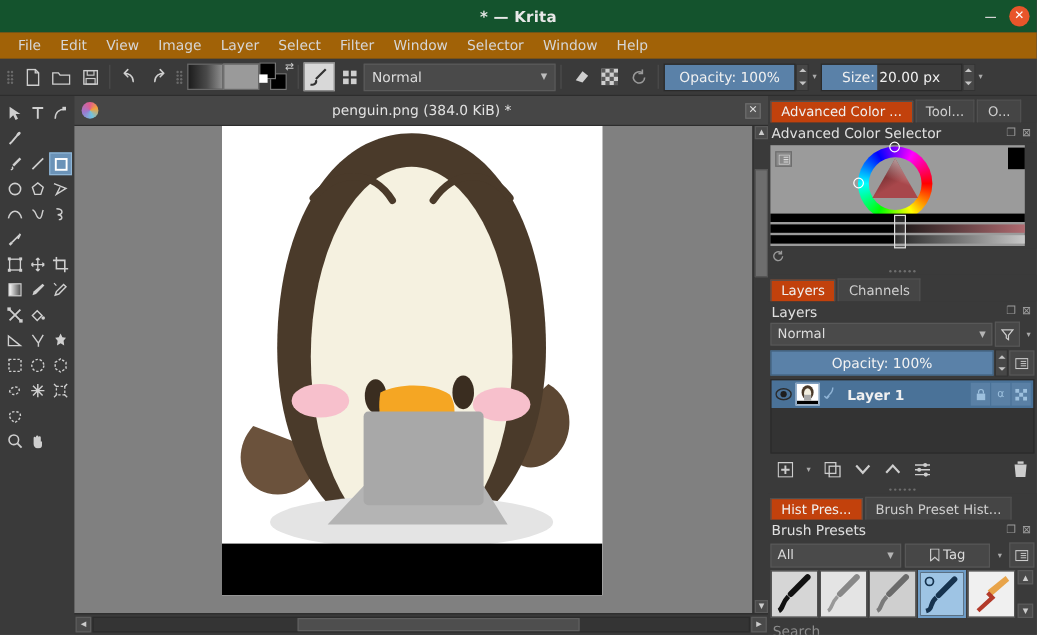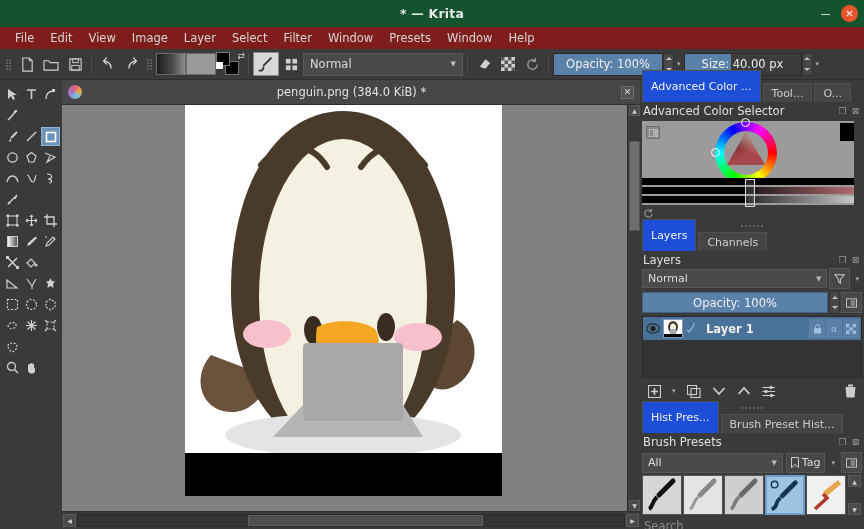--- a/index.html
+++ b/index.html
@@ -24,21 +24,21 @@
   .win-min::before{content:"";position:absolute;left:2px;top:7px;width:9px;height:1.4px;background:#d3d3d3;}
   .win-close{
     width:17px;height:17px;border-radius:50%;background:#e8552a;
     display:flex;align-items:center;justify-content:center;
     color:#fff;font-size:10px;line-height:1;font-weight:bold;cursor:pointer;
   }
 
   
   .menubar{
     position:absolute; left:0; top:27px; width:864px; height:22px;
-    background:#7f1d1d; display:flex; align-items:center; padding-left:7px; gap:0px;
+    background:#a16207; display:flex; align-items:center; padding-left:7px; gap:0px;
   }
   .menu-item{ padding:2px 8px; font-size:11.5px; color:#d6d6d6; cursor:pointer;}
 
   
   .toolbar{
     position:absolute; left:0; top:49px; width:864px; height:31px;
     background:#3a3a3a; display:flex; align-items:center; padding:0 3px;
     border-bottom:1px solid #2d2d2d;
   }
   .grip{ width:6px;height:20px; display:flex; flex-wrap:wrap; align-content:center; gap:1px 1px; margin:0 3px; flex-shrink:0;}
@@ -118,21 +118,21 @@
   .hsb .ar{ width:13px;height:13px;background:#4a4a4a;border:1px solid #5c5c5c;margin:0 1px;
     display:flex;align-items:center;justify-content:center;font-size:6px;color:#ccc;flex-shrink:0;}
   .hsb .track{ flex:1;height:13px;background:#343434;border:1px solid #2b2b2b;position:relative;}
   .hsb .thumb{ position:absolute;left:170px;top:0;width:235px;height:11px;background:#4e4e4e;border:1px solid #606060;}
 
   
   .right{ position:absolute;left:640px;top:80px;width:224px;height:449px;background:#3a3a3a;}
   .dock-tabs{ display:flex; height:22px; align-items:flex-end; padding-left:2px; gap:2px; background:#3a3a3a;}
   .dock-tab{ height:19px;padding:0 8px;background:#454545;border:1px solid #505050;border-bottom:none;
     display:flex;align-items:center;font-size:11px;color:#cfcfcf;cursor:pointer; white-space:nowrap;}
-  .dock-tab.active{ background:#1d4ed8;color:#f0f0f0;height:32px;}
+  .dock-tab.active{ background:#c2410c;color:#f0f0f0;height:18px;}
   .dock-title{ height:17px;display:flex;align-items:center;padding:0 3px;font-size:11.5px;color:#e0e0e0;}
   .dock-title .ttl{ flex:1; }
   .dock-title .ico{ width:11px;height:11px;margin-left:2px;font-size:9px;color:#9a9a9a;cursor:pointer;
     display:flex;align-items:center;justify-content:center;}
 
   .acs-body{ position:relative;width:224px;height:88px;background:#3a3a3a;padding:2px;}
   .acs-inner{ position:relative;width:212px;height:84px;background:#9b9b9b;}
   .acs-sq{ position:absolute;left:4px;top:5px;width:14px;height:13px;background:#8a8a8a;border:1px solid #6d6d6d;
     display:flex;align-items:center;justify-content:center;}
   .acs-wheel{ position:absolute;left:73px;top:1px;width:62px;height:62px;border-radius:50%;
@@ -175,21 +175,21 @@
   .layer-props .p{ width:16px;height:19px;background:#5a80a5;display:flex;align-items:center;justify-content:center;
     font-size:9px;color:#9dc0de;cursor:pointer;}
 
   .layer-btns{ display:flex;align-items:center;padding:4px 4px;gap:5px;}
   .lb{ width:20px;height:18px;display:flex;align-items:center;justify-content:center;cursor:pointer;color:#cdcdcd;}
 
   .bp-row{ display:flex;align-items:center;gap:3px;padding:2px;}
   .bp-combo{ flex:1;height:20px;background:#4a4a4a;border:1px solid #585858;display:flex;align-items:center;
     padding:0 5px;font-size:11px;color:#dcdcdc;cursor:pointer;}
   .bp-combo .arr{margin-left:auto;font-size:7px;color:#b5b5b5;}
-  .tag-btn{ height:20px;padding:0 4px;background:#474747;border:1px solid #575757;display:flex;align-items:center;
+  .tag-btn{ height:20px;padding:0 20px;background:#474747;border:1px solid #575757;display:flex;align-items:center;
     gap:3px;font-size:11px;color:#dcdcdc;cursor:pointer;}
 
   .presets{ display:flex;padding:0 2px;gap:1px;align-items:flex-start;}
   .preset{ width:40px;height:40px;border:1px solid #555;overflow:hidden;position:relative;cursor:pointer;}
   .preset.sel{ border:2px solid #6f9dc7; }
   .preset-scroll{ width:13px;height:40px;display:flex;flex-direction:column;justify-content:space-between;margin-left:1px;}
   .preset-scroll .a{ width:13px;height:12px;background:#4a4a4a;border:1px solid #5a5a5a;display:flex;
     align-items:center;justify-content:center;font-size:6px;color:#ccc;}
   .search-row{ padding:4px 4px; font-size:11.5px; color:#8d8d8d;}
 </style>
@@ -208,21 +208,21 @@
 
   <div class="menubar">
     <div class="menu-item">File</div>
     <div class="menu-item">Edit</div>
     <div class="menu-item">View</div>
     <div class="menu-item">Image</div>
     <div class="menu-item">Layer</div>
     <div class="menu-item">Select</div>
     <div class="menu-item">Filter</div>
     <div class="menu-item">Window</div>
-    <div class="menu-item">Presets</div>
+    <div class="menu-item">Selector</div>
     <div class="menu-item">Window</div>
     <div class="menu-item">Help</div>
   </div>
 
   <div class="toolbar">
     <div class="grip">
         <i></i>
         <i></i>
         <i></i>
         <i></i>
@@ -326,21 +326,21 @@
       <div class="fill" style="width:100%"></div>
       <div class="lbl">Opacity: 100%</div>
     </div>
     <div class="spin">
         <i class="up"></i>
         <i class="dn"></i>
       </div>
     <div class="tiny-arr">▾</div>
     <div class="slider-box" style="width:118px">
       <div class="fill" style="width:40%"></div>
-      <div class="lbl">Size: 40.00 px</div>
+      <div class="lbl">Size: 20.00 px</div>
     </div>
     <div class="spin">
         <i class="up"></i>
         <i class="dn"></i>
       </div>
     <div class="tiny-arr">▾</div>
   </div>
 
   <div class="toolbox">
     <div class="tool">

